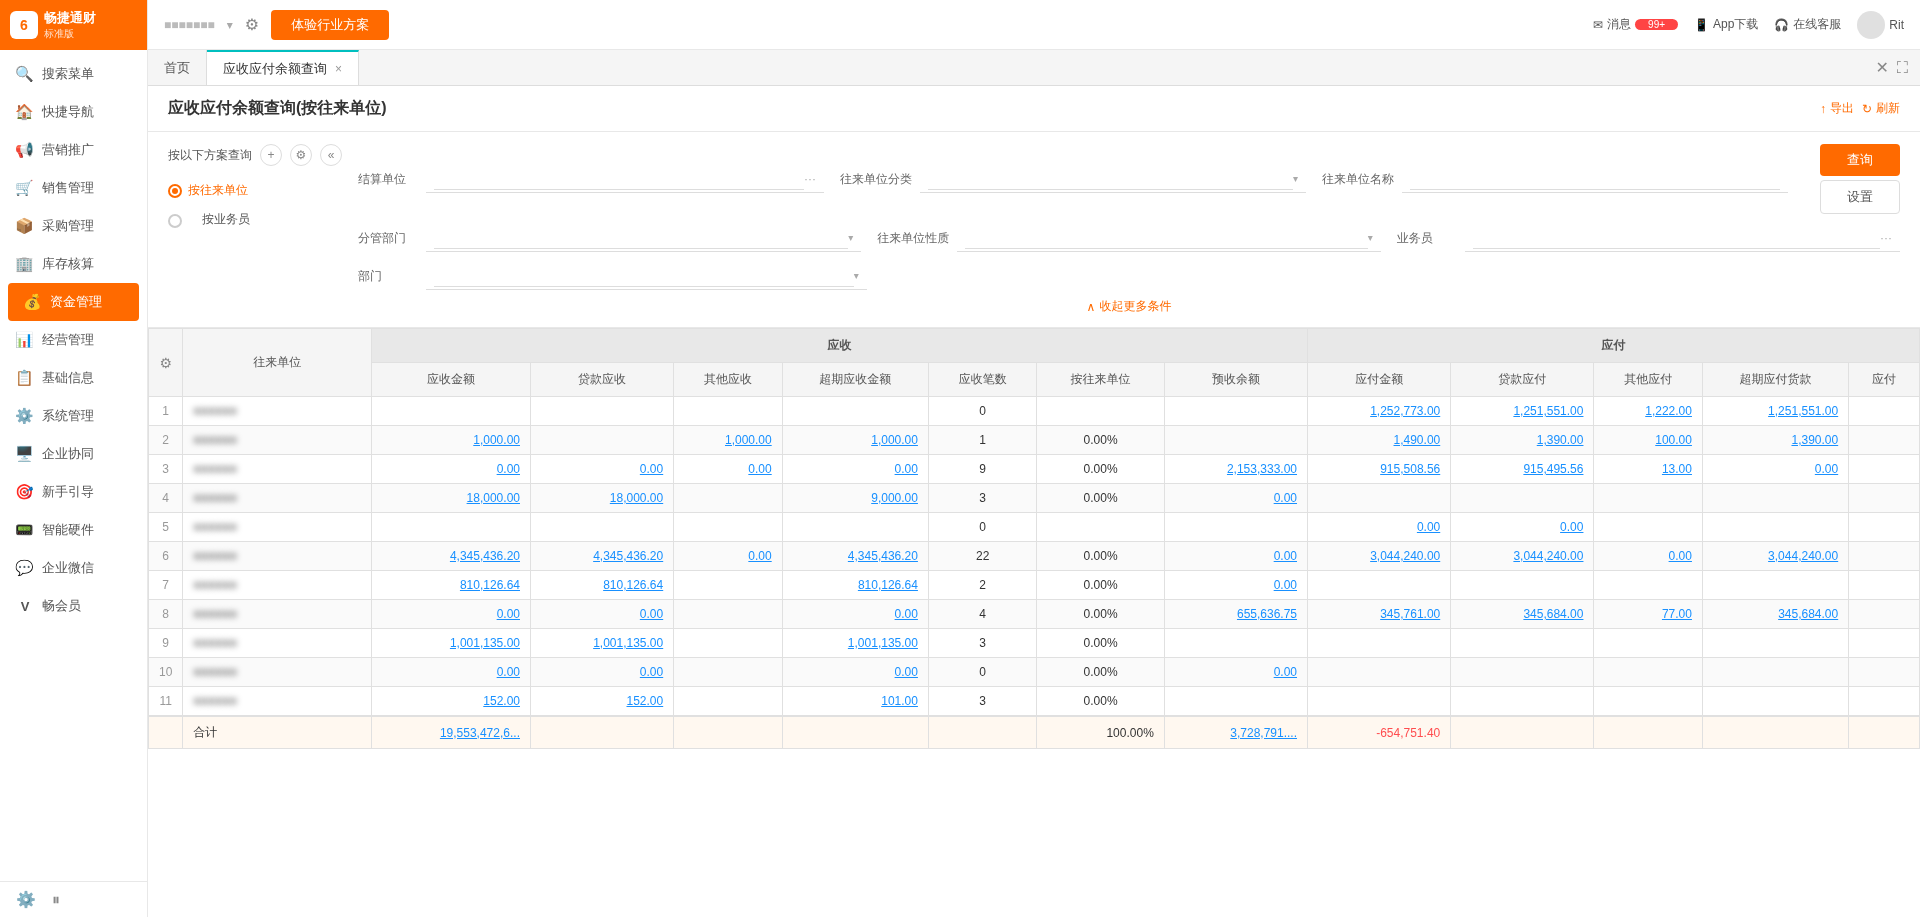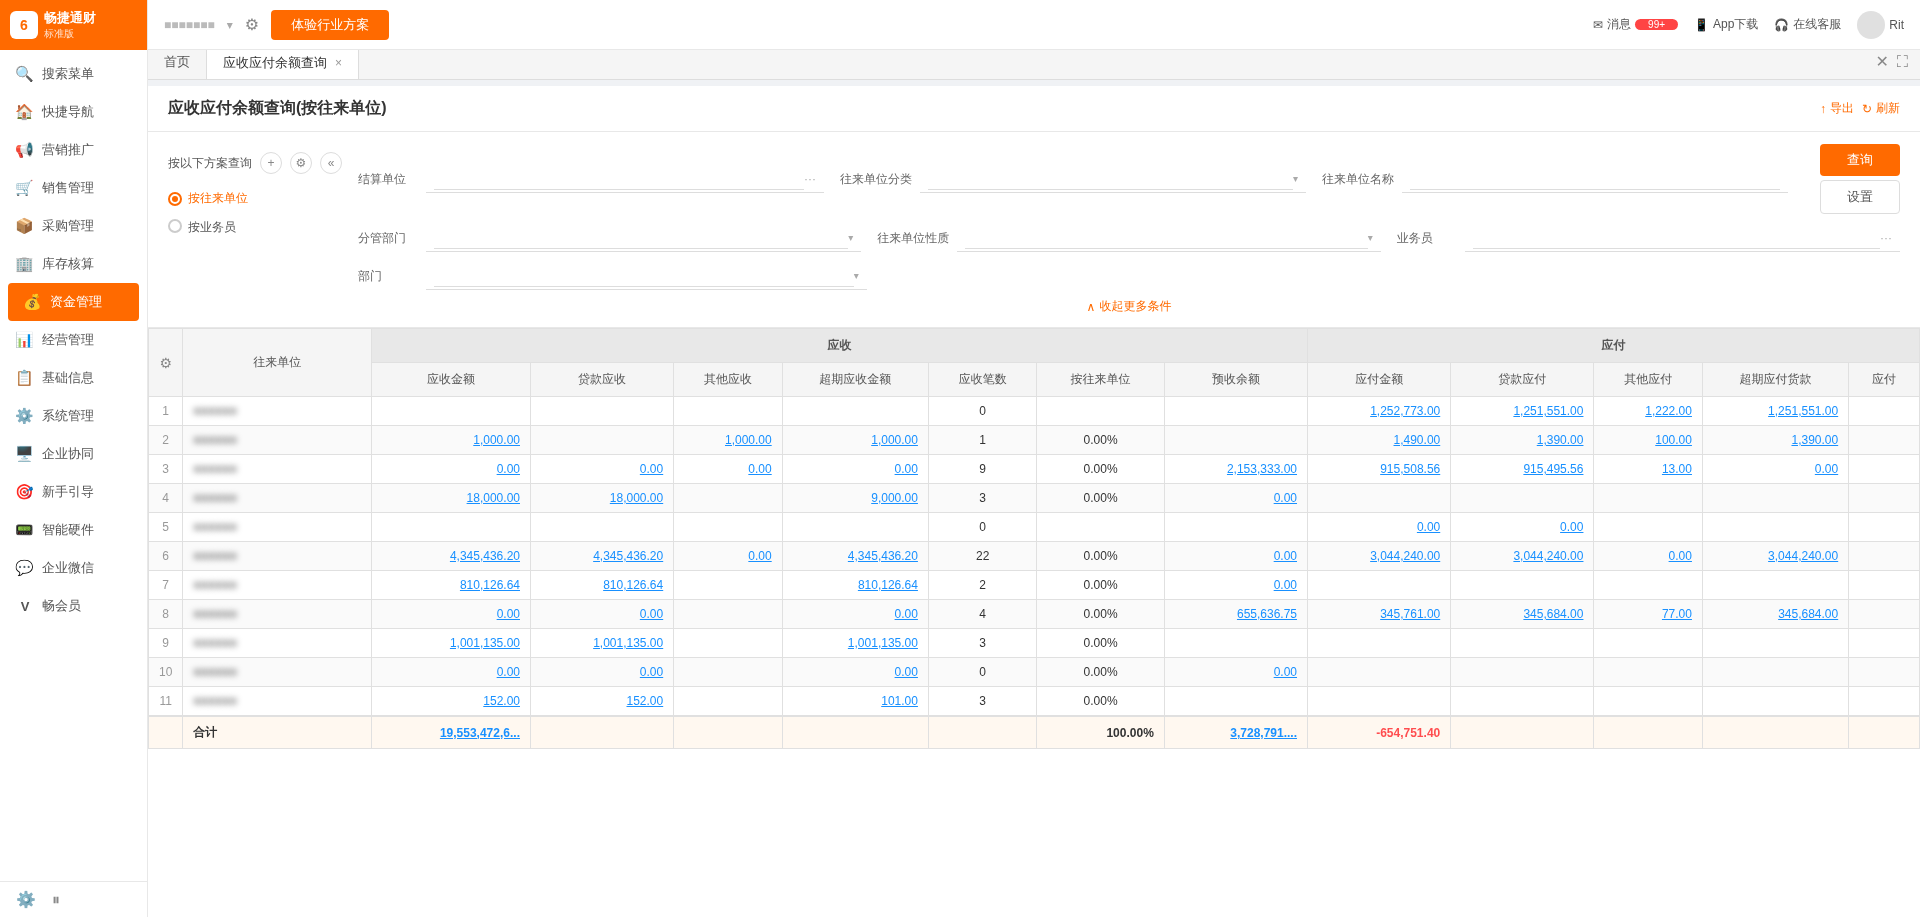--- a/index.html
+++ b/index.html
@@ -44,21 +44,21 @@
     }
     .topbar-right { margin-left: auto; display: flex; align-items: center; gap: 16px; }
     .topbar-right-item { display: flex; align-items: center; gap: 4px; color: #555; cursor: pointer; font-size: 12px; }
     .topbar-badge {
       background: #ff4444; color: #fff; border-radius: 8px; padding: 0 13px; font-size: 10px; min-width: 18px; text-align: center;
     }
     .topbar-avatar { width: 28px; height: 28px; border-radius: 50%; background: #ddd; overflow: hidden; }
 
     
     .tab-area {
-      position: fixed; left: 148px; top: 44px; right: 0; height: 36px;
+      position: fixed; left: 148px; top: 50px; right: 0; height: 36px;
       background: #f5f5f5; border-bottom: 1px solid #ddd; z-index: 98;
       display: flex; align-items: stretch;
     }
     .tab-home {
       padding: 0 16px; display: flex; align-items: center; cursor: pointer;
       color: #555; font-size: 13px; border-right: 1px solid #ddd;
     }
     .tab-active {
       padding: 0 16px; display: flex; align-items: center; gap: 8px;
       background: #fff; color: #333; font-size: 13px; border-right: 1px solid #ddd;
@@ -122,21 +122,21 @@
       white-space: nowrap;
     }
     td.center { text-align: center; }
     td.name-col { text-align: left; }
     td.link { color: #1890ff; text-decoration: underline; cursor: pointer; }
     td.negative { color: #ff4d4f; }
     tr:nth-child(even) td { background: #fafafa; }
     .settings-icon { color: #888; font-size: 14px; cursor: pointer; }
 
     
-    .table-footer td { background: #fff8f0; font-weight: bold; border-top: 2px solid #e0e0e0; }
+    .table-footer td { background: #fff8f0; font-weight: normal; border-top: 2px solid #e0e0e0; }
 
     
     .query-btn {
       background: #ff6a00; color: #fff; border: none; border-radius: 4px;
       padding: 7px 20px; font-size: 13px; cursor: pointer; font-family: inherit; width: 80px;
     }
     .set-btn {
       background: #fff; color: #555; border: 1px solid #ddd; border-radius: 4px;
       padding: 7px 20px; font-size: 13px; cursor: pointer; font-family: inherit; width: 80px; margin-top: 4px;
     }
@@ -285,35 +285,35 @@
       <div class="page-action-btn">
         <span>↻</span>
         <span>刷新</span>
       </div>
     </div>
   </div>
 
   <div class="filter-area">
     <div style="display:flex; gap:16px;">
 
-      <div style="min-width:140px;margin-top:8px;">
+      <div style="min-width:140px;">
         <div class="filter-header">
           <span class="filter-label">按以下方案查询</span>
           <span class="filter-btn">+</span>
           <span class="filter-btn">⚙</span>
           <span class="filter-btn">«</span>
         </div>
         <div>
           <div style="display:flex; align-items:center; gap:6px; padding:6px 0; cursor:pointer; color:#ff6a00;">
             <div class="lp-radio">
                 <div class="lp-radio-inner"></div>
               </div>
             <span style="font-size:12px;color:#ff6a00;">按往来单位</span>
           </div>
-          <div style="display:flex; align-items:flex-start; gap:6px; padding:6px 0; cursor:pointer; color:#555;">
+          <div style="display:flex; align-items:flex-end; gap:20px; padding:6px 0; cursor:pointer; color:#555;">
             <div class="lp-circle"></div>
             <span style="font-size:12px;">按业务员</span>
           </div>
         </div>
       </div>
 
       <div style="flex:1;">
         <div class="filter-rows">
 
           <div class="filter-row">

